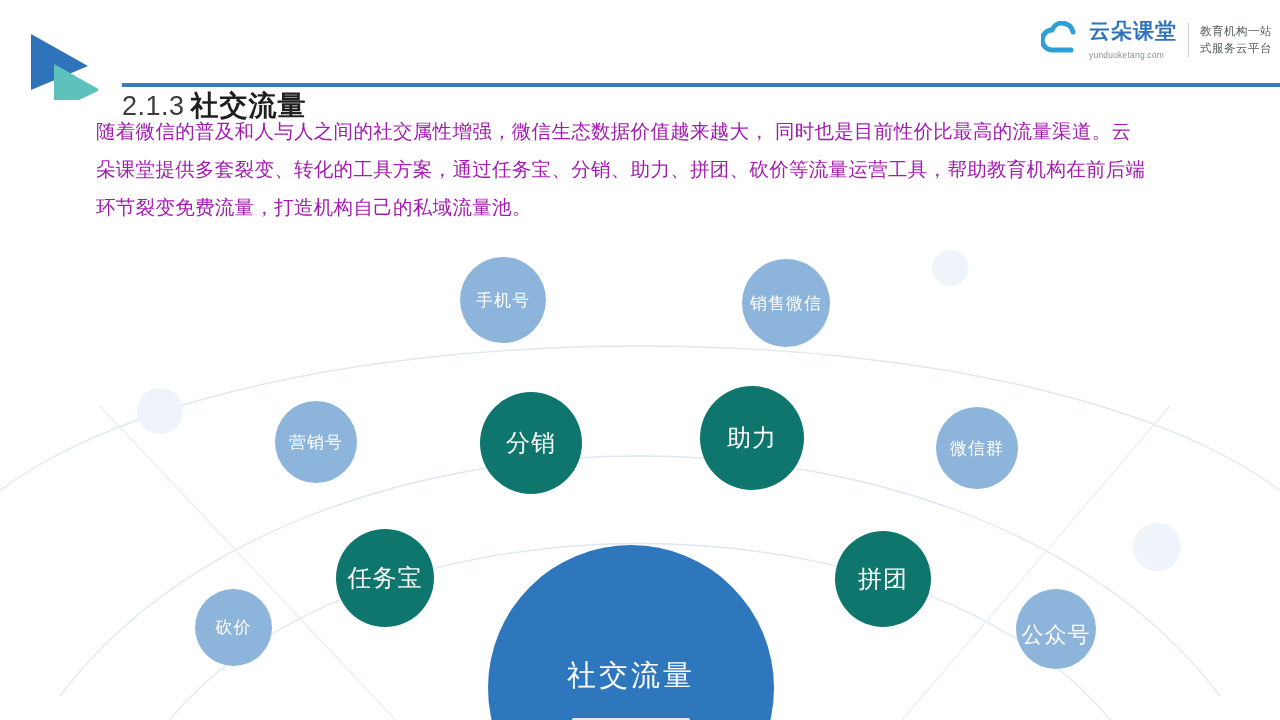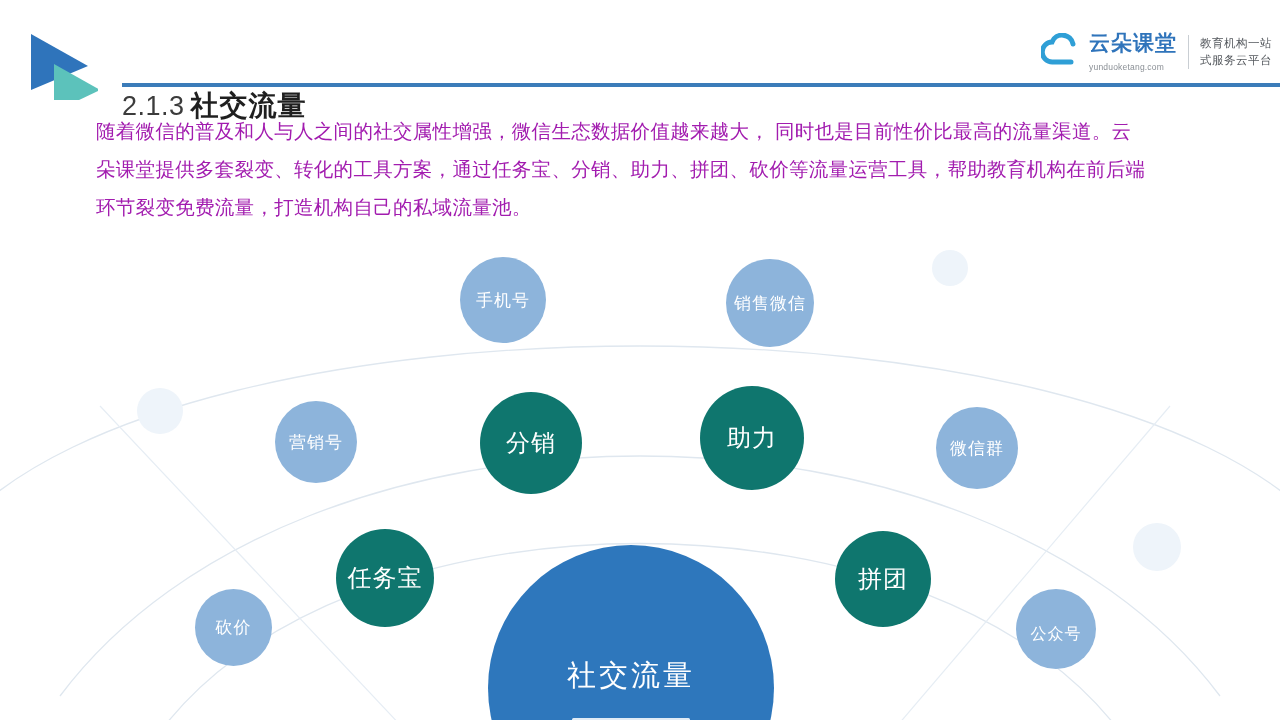--- a/index.html
+++ b/index.html
@@ -9,21 +9,21 @@
   }
   .slide{position:relative;width:1280px;height:720px;background:#ffffff;overflow:hidden;}
 
   
   .logo-mark{position:absolute;left:26px;top:28px;width:72px;height:72px;}
   .title-num{font-size:27px;color:#3c3c3c;font-weight:400;letter-spacing:.5px;}
   .title-cn{font-size:28px;color:#1f1f1f;font-weight:700;letter-spacing:1px;}
   .page-title{position:absolute;left:122px;top:44px;display:flex;align-items:baseline;gap:6px;white-space:nowrap;margin-top:43px;}
   .title-rule{position:absolute;left:122px;top:83px;width:1158px;height:4px;background:#3b7cb9;}
 
-  .brand{position:absolute;right:8px;top:32px;display:flex;align-items:center;gap:11px;}
+  .brand{position:absolute;right:8px;top:20px;display:flex;align-items:center;gap:11px;}
   .brand-left{display:flex;align-items:center;gap:4px;}
   .brand-wordmark{display:flex;flex-direction:column;line-height:1;}
   .brand-cn{font-size:21px;font-weight:700;color:#2f74bb;letter-spacing:1px;}
   .brand-url{font-size:8.5px;color:#8a8f95;letter-spacing:.2px;margin-top:10px;}
   .brand-divider{width:1px;height:34px;background:#c9ced3;}
   .brand-tag{font-size:11.5px;color:#55595e;line-height:1.45;letter-spacing:.5px;}
 
   
   .body-copy{position:absolute;left:96px;top:112px;width:1150px;
     font-size:19.5px;line-height:38px;color:#a21caf;letter-spacing:.3px;}
@@ -102,21 +102,21 @@
         <div class="ghost" style="width: 46px; height: 46px; left: 137px; top: 162px;"></div>
         <div class="ghost" style="width: 36px; height: 36px; left: 932px; top: 24px;"></div>
         <div class="ghost" style="width: 48px; height: 48px; left: 1133px; top: 297px;"></div>
         <div class="node hub" style="width: 286px; height: 286px; left: 488px; top: 319px;">
           <div class="node-label hub-label">社交流量</div>
           <div class="hub-rule"></div>
         </div>
         <div class="node light" style="width: 86px; height: 86px; left: 460px; top: 31px;">
           <span class="node-label" style="font-size: 17px;">手机号</span>
         </div>
-        <div class="node light" style="width: 88px; height: 88px; left: 726px; top: 33px;">
+        <div class="node light" style="width: 88px; height: 88px; left: 742px; top: 33px;">
           <span class="node-label" style="font-size: 17px;">销售微信</span>
         </div>
         <div class="node light" style="width: 82px; height: 82px; left: 275px; top: 175px;">
           <span class="node-label" style="font-size: 17px;">营销号</span>
         </div>
         <div class="node dark" style="width: 102px; height: 102px; left: 480px; top: 166px;">
           <span class="node-label" style="font-size: 24px;">分销</span>
         </div>
         <div class="node dark" style="width: 104px; height: 104px; left: 700px; top: 160px;">
           <span class="node-label" style="font-size: 24px;">助力</span>
@@ -127,18 +127,18 @@
         <div class="node light" style="width: 77px; height: 77px; left: 195px; top: 363px;">
           <span class="node-label" style="font-size: 17px;">砍价</span>
         </div>
         <div class="node dark" style="width: 98px; height: 98px; left: 336px; top: 303px;">
           <span class="node-label" style="font-size: 24px;">任务宝</span>
         </div>
         <div class="node dark" style="width: 96px; height: 96px; left: 835px; top: 305px;">
           <span class="node-label" style="font-size: 24px;">拼团</span>
         </div>
         <div class="node light" style="width: 80px; height: 80px; left: 1016px; top: 363px;">
-          <span class="node-label" style="font-size: 16px; margin-top: 11px;">公众号</span>
+          <span class="node-label" style="font-size: 22px; margin-top: 11px;">公众号</span>
         </div>
       </div>
   </div>
 
 </div>
 
 </body></html>

